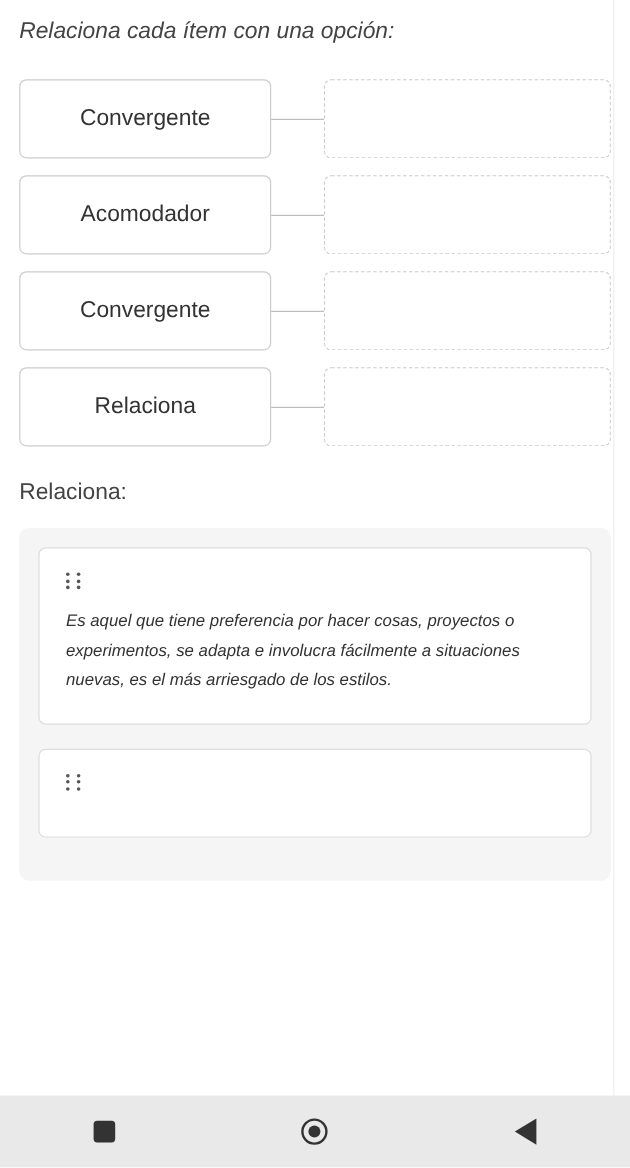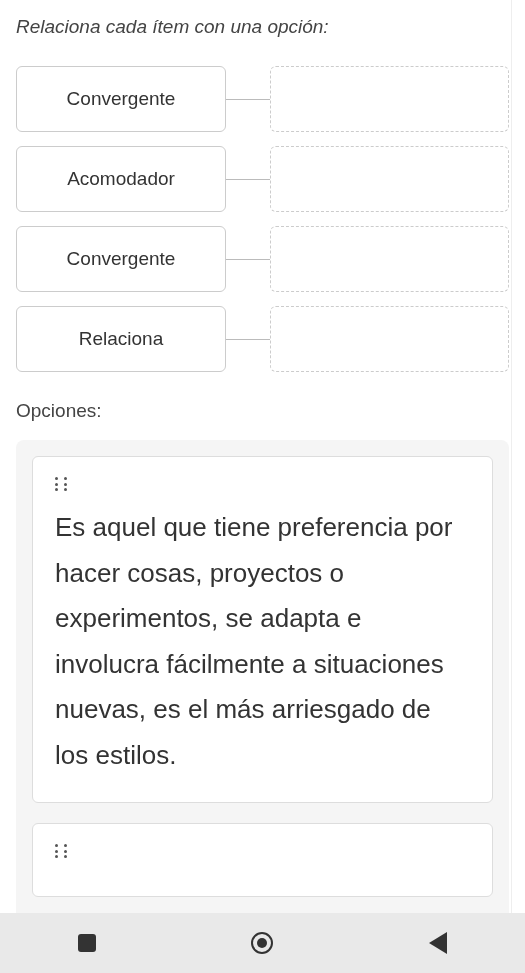--- a/index.html
+++ b/index.html
@@ -78,23 +78,24 @@
       display: flex;
       justify-content: space-between;
     }
     .drag-handle .dot {
       width: 3px;
       height: 3px;
       background: #555;
       border-radius: 50%;
     }
     .option-text {
-      font-size: 26px;
+      font-size: 14px;
       line-height: 1.75;
       color: #333;
+      font-style: italic;
     }
     .android-nav {
       position: absolute;
       bottom: 0;
       left: 0;
       right: 0;
       height: 60px;
       background: #e9e9e9;
       display: flex;
       align-items: center;
@@ -160,21 +161,21 @@
       <div class="connector"></div>
       <div class="drop-target"></div>
     </div>
     <div class="match-row">
       <div class="item-box">Relaciona</div>
       <div class="connector"></div>
       <div class="drop-target"></div>
     </div>
   </div>
 
-  <p class="options-label">Opciones:</p>
+  <p class="options-label">Relaciona:</p>
 
   <div class="options-panel">
     <div class="option-card">
       <div class="drag-handle">
         <div class="dot-row">
             <span class="dot"></span>
             <span class="dot"></span>
           </div>
         <div class="dot-row">
             <span class="dot"></span>

